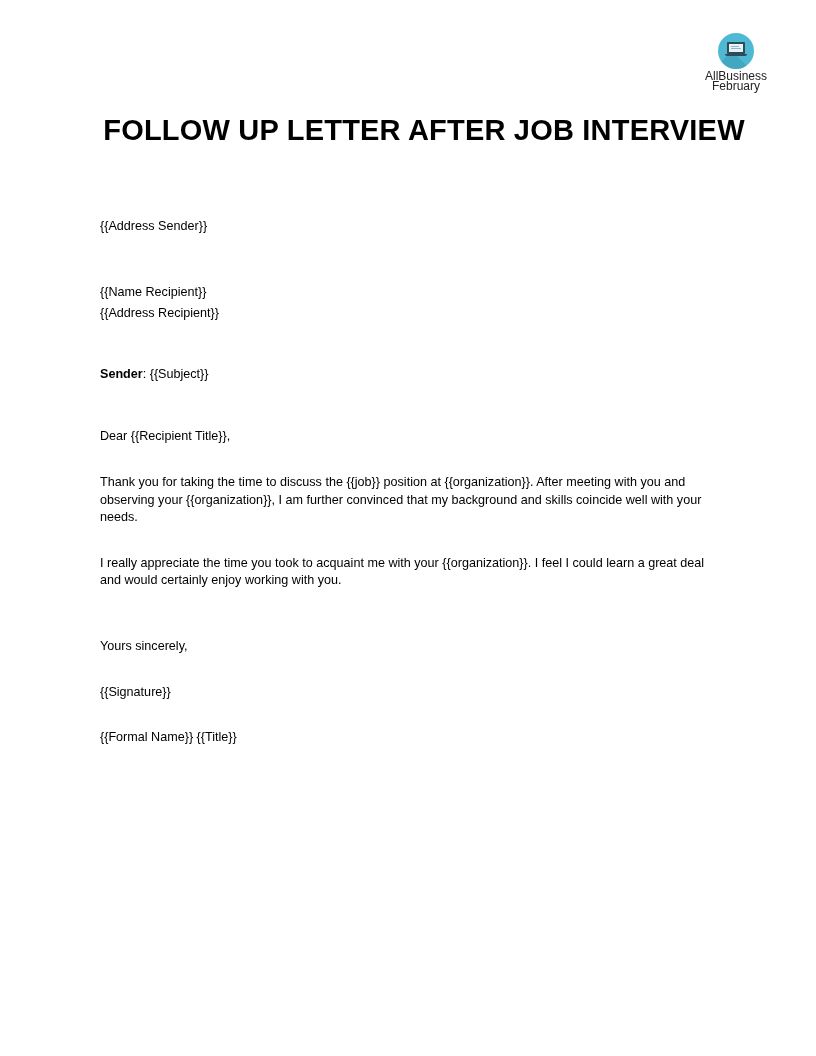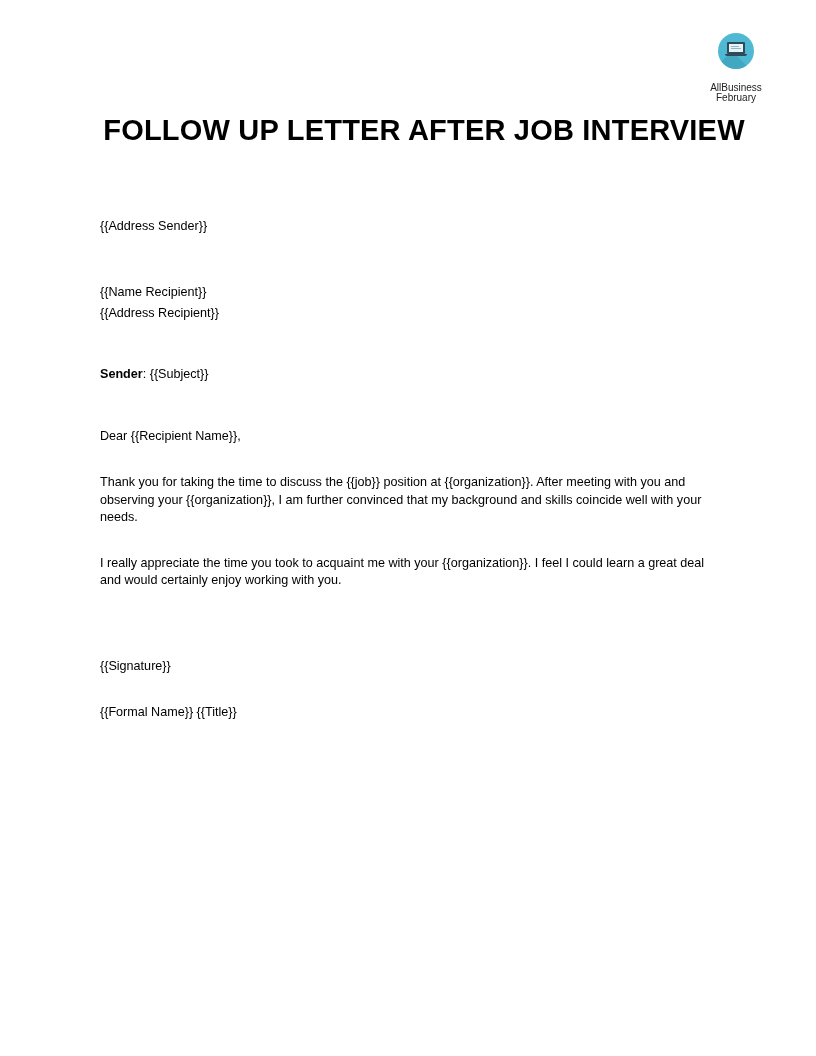--- a/index.html
+++ b/index.html
@@ -68,24 +68,24 @@
     .laptop-base {
       position: absolute;
       left: 7px;
       top: 21px;
       width: 22px;
       height: 2px;
       background: #2f4a5a;
       border-radius: 0 0 2px 2px;
     }
     .logo-text {
-      font-size: 10px;
+      font-size: 12px;
       line-height: 10px;
       color: #222222;
-      margin-top: 14px;
+      margin-top: 2px;
       font-family: "Liberation Sans", sans-serif;
     }
     .title {
       position: absolute;
       left: 16px;
       top: 114px;
       width: 816px;
       text-align: center;
       font-size: 29px;
       font-weight: bold;
@@ -133,24 +133,25 @@
 
 <div class="letter">
   <p>{{Address Sender}}</p>
   <div class="gap-s"></div>
   <div class="gap-s"></div>
   <p>{{Name Recipient}}</p>
   <p>{{Address Recipient}}</p>
   <div class="gap-m"></div>
   <p><span class="bold">Sender</span><span>: {{Subject}}</span></p>
   <div class="gap-l"></div>
-  <p>Dear {{Recipient Name}},</p>
+  <p>Dear {{Recipient Title}},</p>
   <div class="gap-s"></div>
   <p>Thank you for taking the time to discuss the {{job}} position at {{organization}}. After meeting with you and observing your {{organization}}, I am further convinced that my background and skills coincide well with your needs.</p>
   <div class="gap-s"></div>
   <p>I really appreciate the time you took to acquaint me with your {{organization}}. I feel I could learn a great deal and would certainly enjoy working with you.</p>
   <div class="gap-s"></div>
   <div class="gap-s"></div>
+  <p>Yours sincerely,</p>
   <div class="gap-s"></div>
   <p>{{Signature}}</p>
   <div class="gap-s"></div>
   <p>{{Formal Name}} {{Title}}</p>
 </div>
 
 </body></html>

